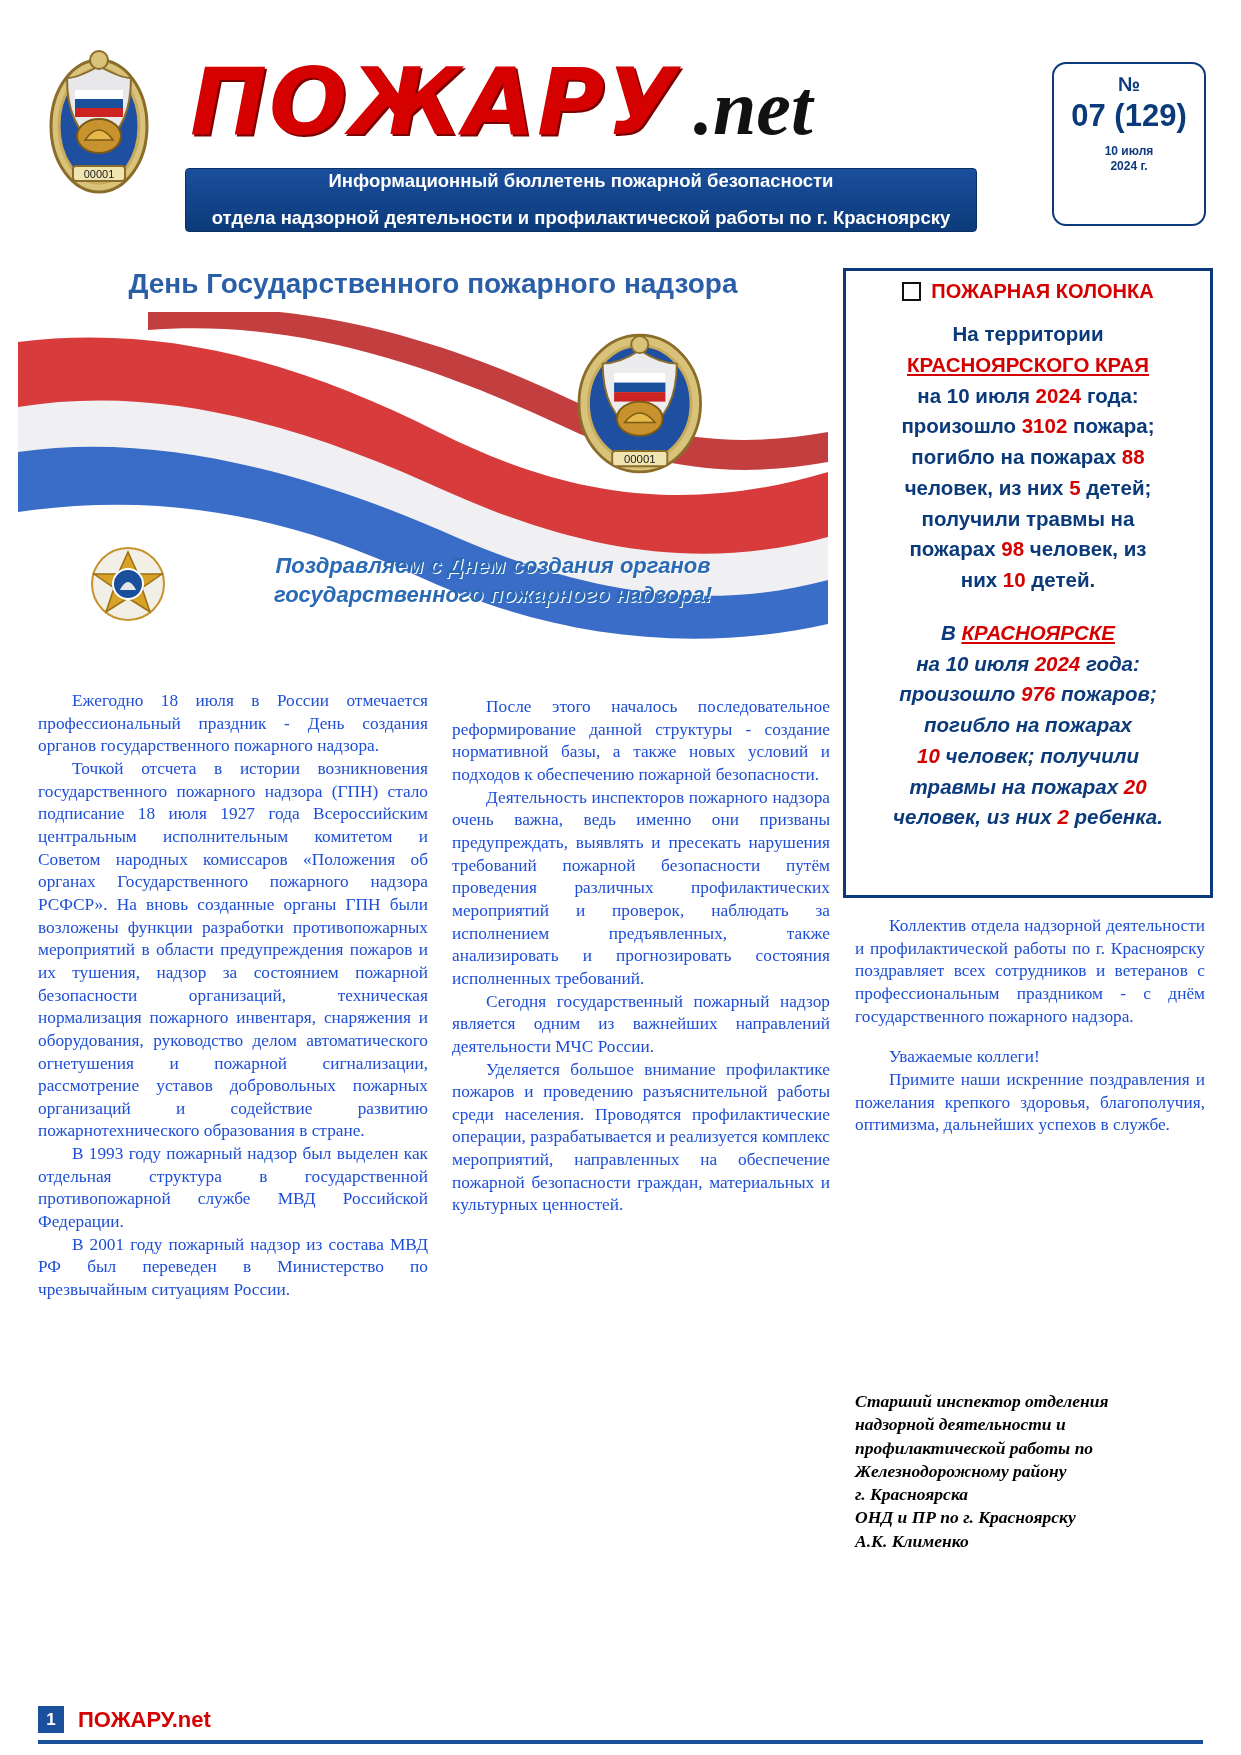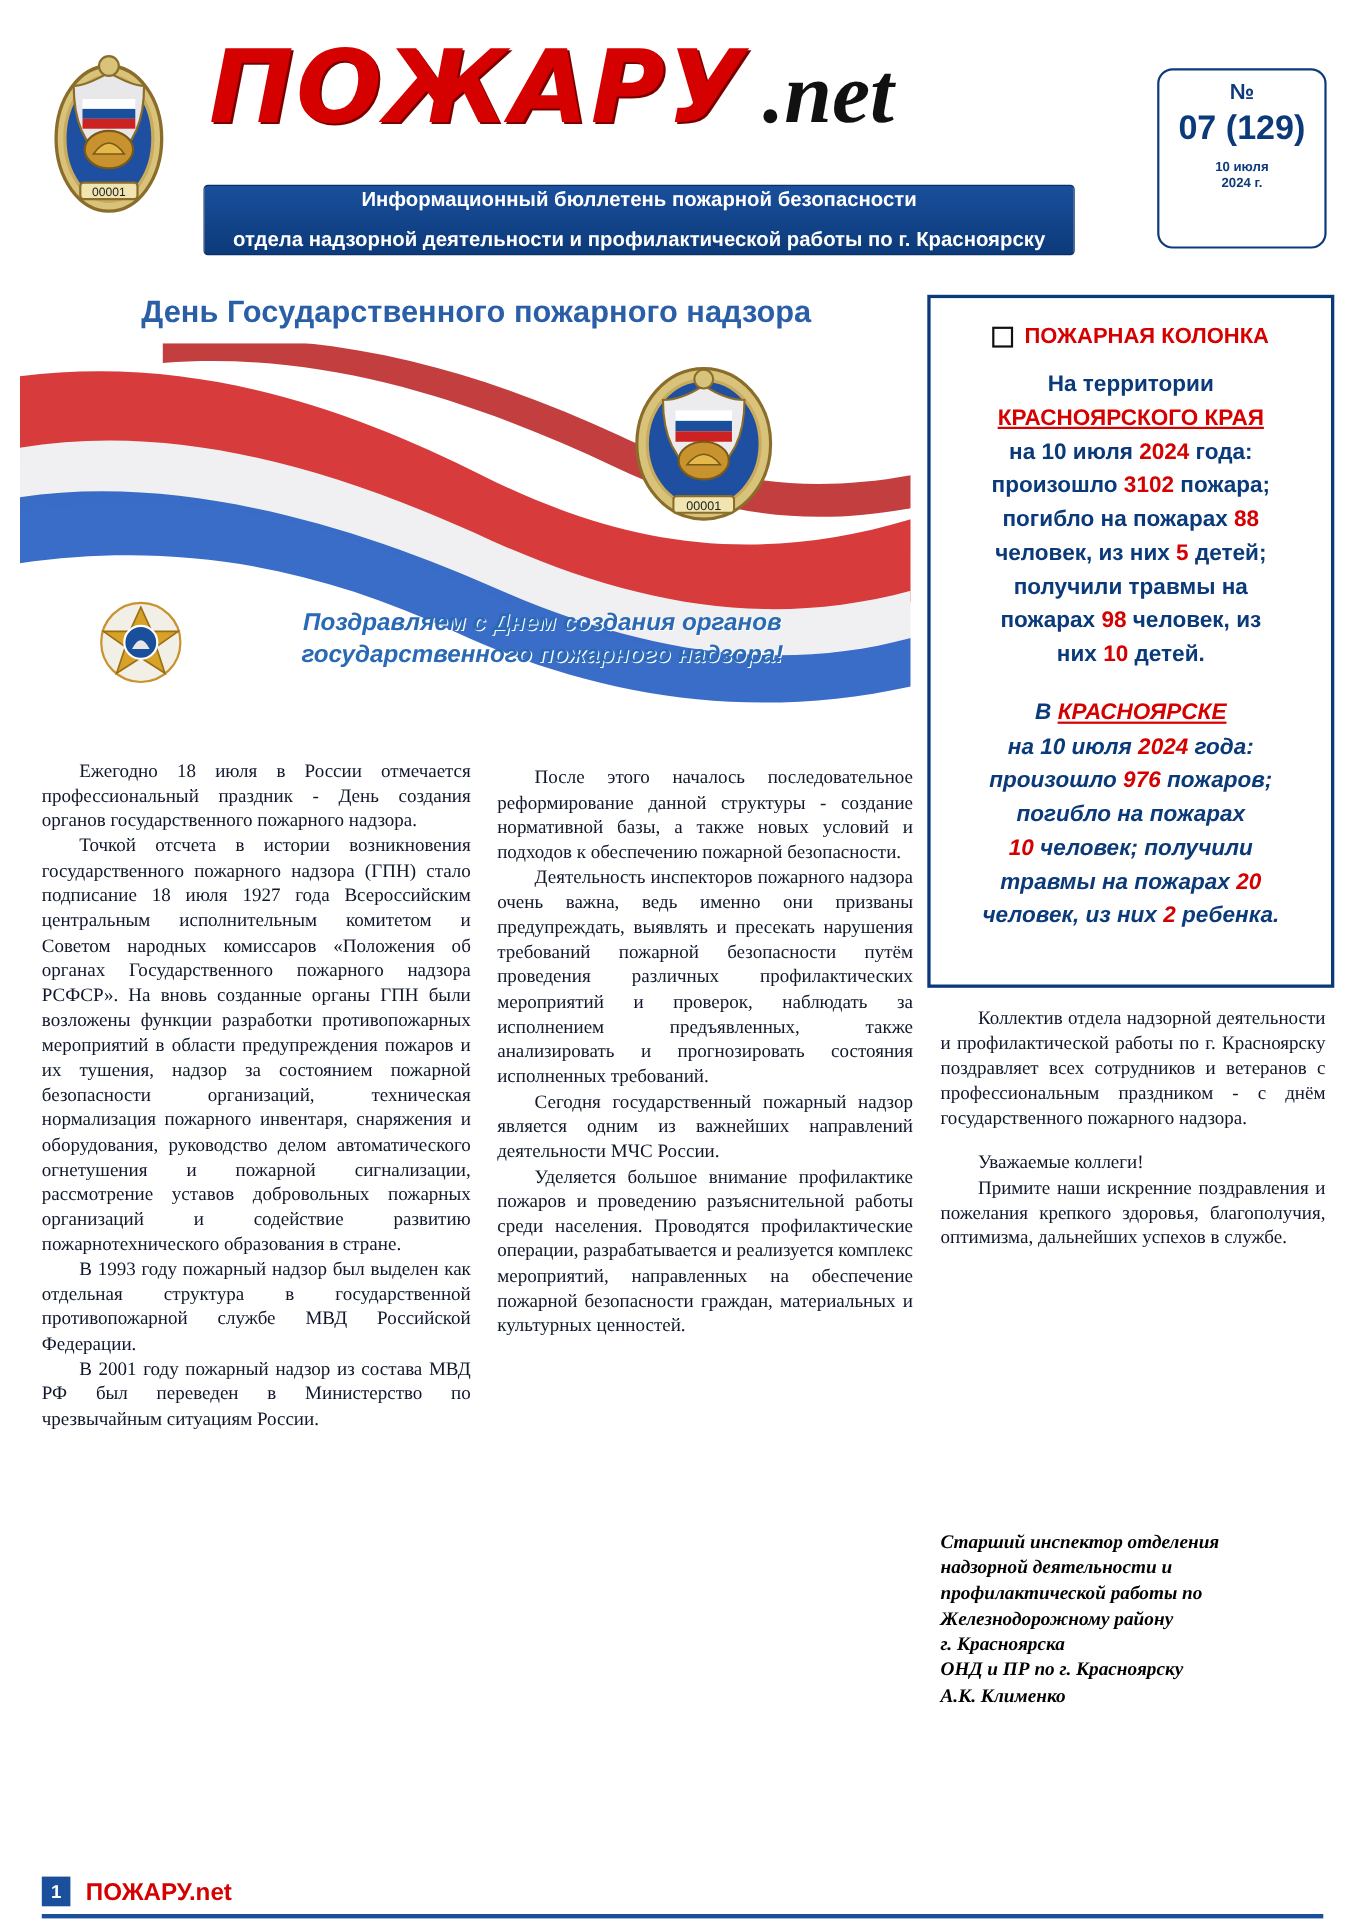--- a/index.html
+++ b/index.html
@@ -10,21 +10,21 @@
   }
   .page{position:relative;width:1241px;height:1755px;box-sizing:border-box;padding:0;}
 
   
   .masthead{position:relative;height:250px;}
   .emblem{
     position:absolute;left:45px;top:48px;width:108px;height:150px;
   }
   .emblem svg{display:block;}
   .logo{
-    position:absolute;left:190px;top:26px;width:740px;height:110px;
+    position:absolute;left:190px;top:49px;width:740px;height:110px;
   }
   .logo-pozh{
     font-family:"DejaVu Sans", sans-serif;
     font-style:italic;font-weight:bold;
     font-size:92px;color:#d50000;letter-spacing:2px;
     text-shadow:2px 2px 0 #7a0000;
   }
   .logo-net{
     font-family:"Liberation Serif", serif;
     font-style:italic;font-weight:bold;font-size:78px;color:#111;
@@ -71,34 +71,34 @@
   }
 
   
   .firebox{
     position:absolute;right:28px;top:268px;width:370px;height:630px;
     border:3px solid #0b3a7a;background:#fff;box-sizing:border-box;padding:8px 10px;
     font-family:"Liberation Sans", sans-serif;
   }
   .firebox-head{
     display:flex;align-items:center;justify-content:center;gap:10px;
-    color:#d50000;font-weight:bold;font-size:20px;margin-top:16px;
+    color:#d50000;font-weight:bold;font-size:20px;margin-top:1px;
   }
   .chk{
     width:15px;height:15px;border:2px solid #111;display:inline-block;
   }
   .fb-block{margin-top:16px;text-align:center;font-weight:bold;font-size:20.5px;line-height:1.5;color:#0b3a7a;}
   .fb-block .r{color:#d50000;}
   .fb-block .u{text-decoration:underline;}
   .fb-block2{margin-top:22px;font-style:italic;}
 
   
   .col{
     position:absolute;font-size:17.3px;line-height:1.31;
-    text-align:justify;color:#0f172a;
+    text-align:justify;color:#1d4ed8;
   }
   .col p{margin:0;text-indent:34px;}
   .col1{left:38px;top:690px;width:390px;}
   .col2{left:452px;top:696px;width:378px;}
   .col3{left:855px;top:915px;width:350px;}
   .col3 p{text-indent:34px;}
   .signature{
     position:absolute;left:855px;top:1390px;width:350px;
     text-align:left;font-style:italic;font-weight:bold;font-size:17.5px;line-height:1.33;
   }

